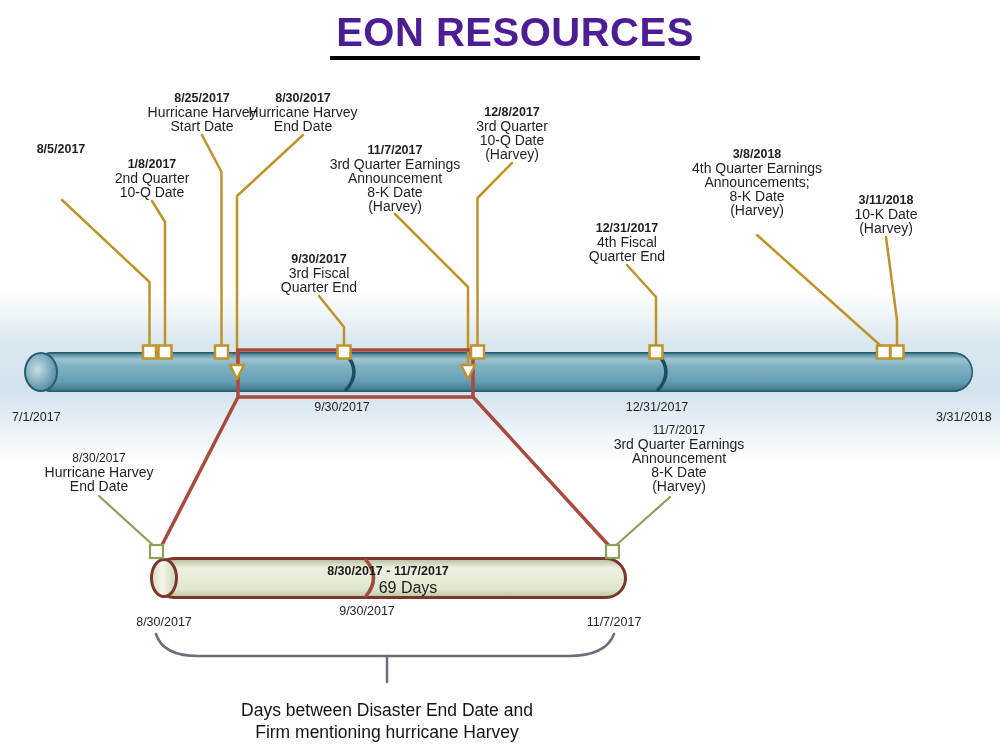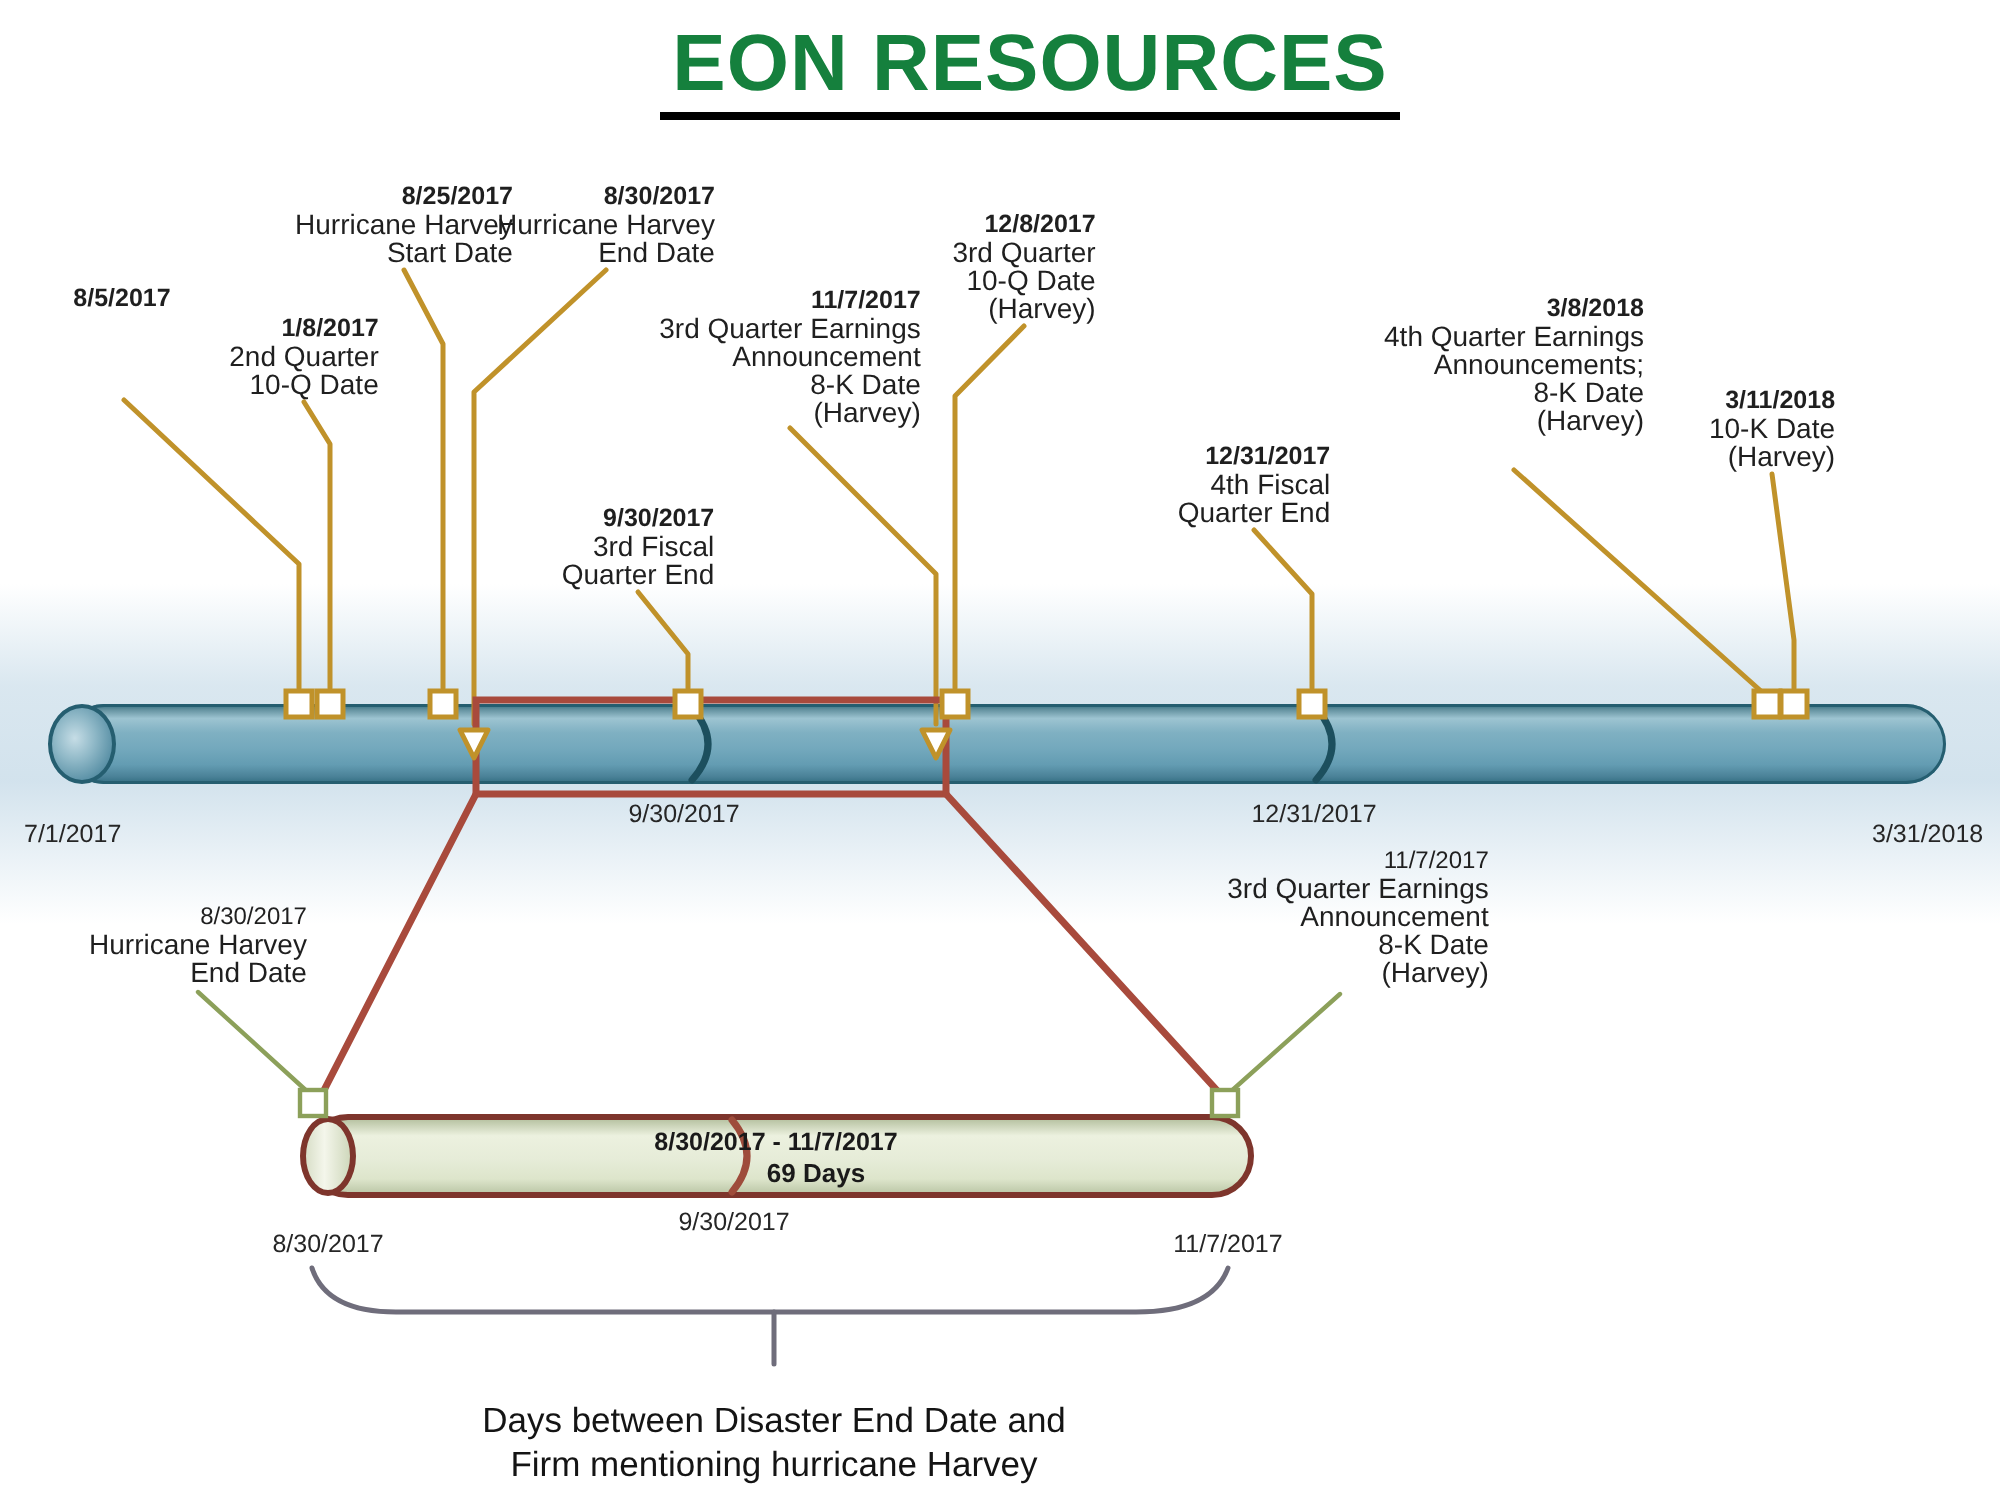--- a/index.html
+++ b/index.html
@@ -13,21 +13,21 @@
     background:linear-gradient(to bottom,
       rgba(214,229,238,0) 0%,
       rgba(211,227,237,0.85) 30%,
       rgba(208,225,236,0.95) 58%,
       rgba(214,229,238,0) 100%);
   }
   
   .title-wrap{position:absolute;left:30px;right:0;top:10px;text-align:center}
   .title{
     display:inline-block;font-size:40px;font-weight:700;letter-spacing:0.5px;
-    border-bottom:4px solid #000;padding:0 6px 1px 6px;color:#15803d;text-align:center;
+    border-bottom:4px solid #000;padding:0 6px 1px 6px;color:#4c1d95;text-align:center;
   }
   
   .main-bar{
     position:absolute;left:32px;top:352px;width:941px;height:40px;border-radius:20px;
     background:linear-gradient(to bottom,
       #2F6B7E 0%, #63919F 7%, #9DC4D1 18%, #7FB0C2 36%,
       #74A9BD 55%, #639CB2 76%, #4A8197 91%, #2F6B7E 100%);
     box-shadow:inset 0 0 0 1.5px var(--bar-border);
   }
   .main-cap{
@@ -41,32 +41,32 @@
     background:linear-gradient(to bottom,
       #B9C4A4 0%, #ECF1DF 22%, #E6ECD8 55%, #DDE5CB 82%, #BFCAAB 100%);
     border:3.5px solid var(--dark-red);box-sizing:border-box;
   }
   .zoom-cap{
     position:absolute;left:150px;top:558px;width:28px;height:40px;border-radius:50%;
     background:linear-gradient(to right,#D9DFC9 0%,#F4F6EB 42%,#CFD8BC 100%);
     border:3px solid var(--dark-red);box-sizing:border-box;
   }
   
-  .co{position:absolute;transform:translateX(-50%);text-align:right}
+  .co{position:absolute;transform:translateX(-50%);text-align:center}
   .co-date{font-weight:700;font-size:12.5px;line-height:14px;white-space:pre}
   .co-desc{font-weight:400;font-size:14px;line-height:14px;white-space:pre-line}
   .lc .co-date{font-weight:400;font-size:12px}
   
   .axis{position:absolute;font-size:12.5px;line-height:14px;color:#262626;white-space:pre}
   .ctr{transform:translateX(-50%)}
   
   .bar-range{position:absolute;left:388px;top:564px;transform:translateX(-50%);
     font-size:12.5px;font-weight:700;white-space:pre;color:#1a1a1a}
   .bar-days{position:absolute;left:408px;top:579px;transform:translateX(-50%);
-    font-size:13px;font-weight:700;white-space:pre;color:#1a1a1a}
+    font-size:16px;font-weight:400;white-space:pre;color:#1a1a1a}
   
   .caption{position:absolute;left:387px;top:699px;transform:translateX(-50%);
     text-align:center;font-size:17.5px;line-height:22px;white-space:pre-line;color:#141414}
   
   svg.overlay{position:absolute;left:0;top:0;pointer-events:none}
   .lead{stroke:var(--gold);stroke-width:2.5;fill:none;stroke-linecap:round;stroke-linejoin:round}
   .sq{fill:#fff;stroke:var(--gold);stroke-width:2.5}
   .arrow{fill:#fff;stroke:var(--gold);stroke-width:2.5;stroke-linejoin:round}
   .zrect{fill:none;stroke:var(--red);stroke-width:3.5}
   .zline{stroke:var(--red);stroke-width:3.5;stroke-linecap:round}

